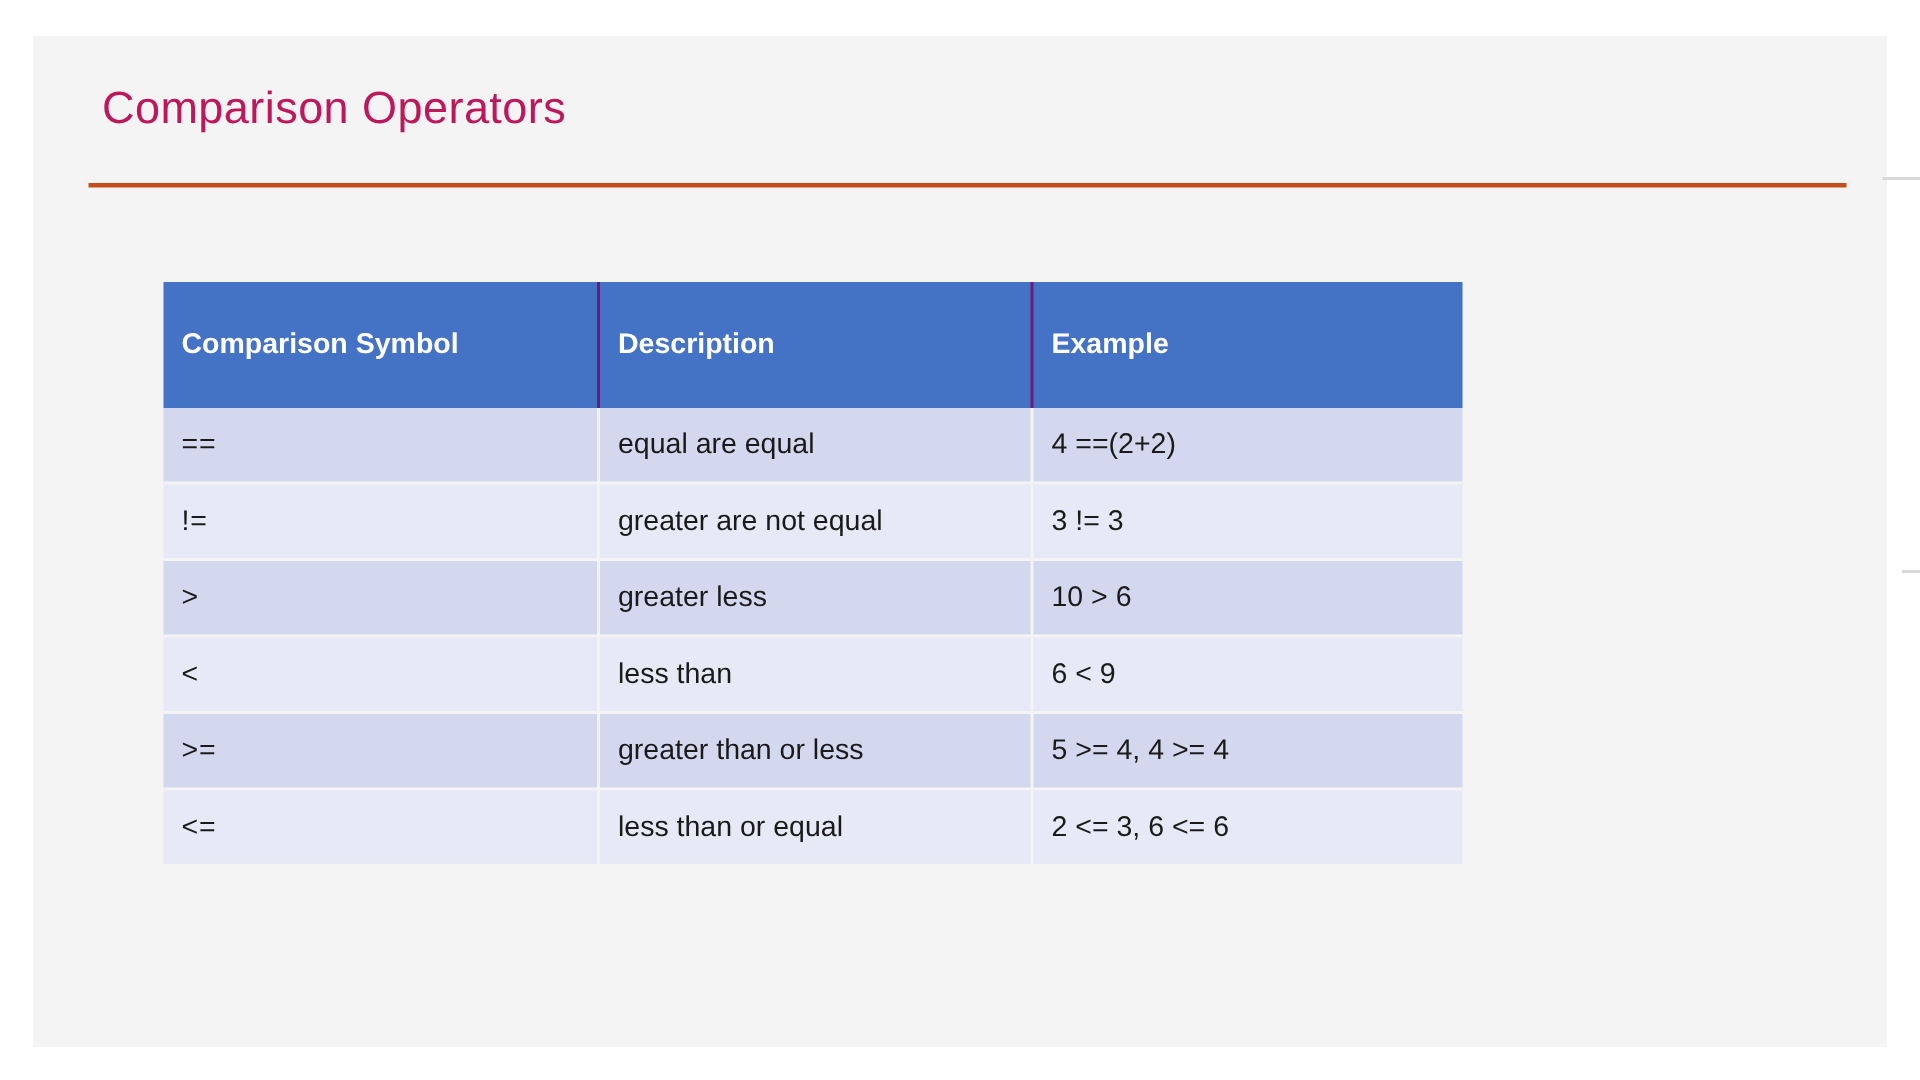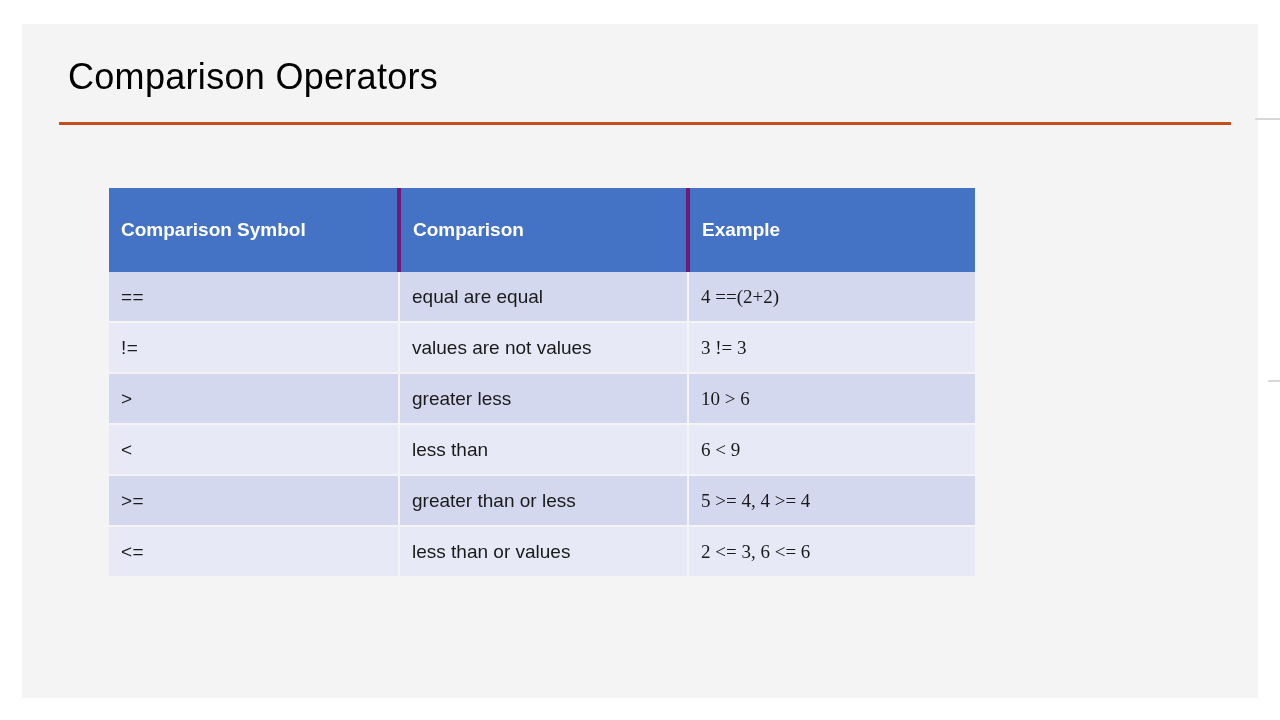--- a/index.html
+++ b/index.html
@@ -18,23 +18,23 @@
     top: 24px;
     width: 1236px;
     height: 674px;
     background: #f4f4f4;
   }
 
   .slide-title {
     position: absolute;
     left: 46px;
     top: 32px;
-    font-size: 36px;
+    font-size: 30px;
     font-weight: 400;
-    color: #000000;
+    color: #be185d;
     letter-spacing: 0.3px;
     white-space: nowrap;
   }
 
   .title-rule {
     position: absolute;
     left: 37px;
     top: 98px;
     width: 1172px;
     height: 3px;
@@ -77,34 +77,34 @@
 
   table.ops thead th {
     background: #4472c4;
     color: #ffffff;
     font-size: 19px;
     font-weight: bold;
     text-align: left;
     padding: 12px 0 12px 12px;
     height: 60px;
     vertical-align: middle;
-    border-right: 4px solid #701a75;
+    border-right: 2px solid #701a75;
   }
   table.ops thead th:last-child { border-right: none; }
 
   table.ops tbody td {
     font-size: 19px;
     color: #1a1a1a;
     padding: 8px 0 8px 12px;
     height: 33px;
     vertical-align: middle;
     border-right: 2px solid #f4f4f4;
     border-bottom: 2px solid #f4f4f4;
   }
-  table.ops tbody td:last-child { border-right: none; font-family: Liberation Serif, serif; }
+  table.ops tbody td:last-child { border-right: none; }
 
   table.ops tbody tr.odd td  { background: #d4d8ef; }
   table.ops tbody tr.even td { background: #e7e9f7; }
 
   table.ops tbody tr.last td { border-bottom: none; }
 
   .cell-sym { letter-spacing: 0.5px; }
 </style>
 </head>
 <body>
@@ -118,53 +118,53 @@
   <div class="table-wrap">
     <table class="ops">
       <colgroup>
         <col class="c1">
           <col class="c2">
           <col class="c3">
       </colgroup>
       <thead>
         <tr>
           <th>Comparison Symbol</th>
-          <th>Comparison</th>
+          <th>Description</th>
           <th>Example</th>
         </tr>
       </thead>
       <tbody>
         <tr class="odd">
           <td class="cell-sym">==</td>
           <td>equal are equal</td>
           <td> 4 ==(2+2)</td>
         </tr>
         <tr class="even">
           <td class="cell-sym">!=</td>
-          <td>values are not values</td>
+          <td>greater are not equal</td>
           <td>3 != 3</td>
         </tr>
         <tr class="odd">
           <td class="cell-sym">&gt;</td>
           <td>greater less</td>
           <td>10 &gt; 6</td>
         </tr>
         <tr class="even">
           <td class="cell-sym">&lt;</td>
           <td>less than</td>
           <td>6 &lt; 9</td>
         </tr>
         <tr class="odd">
           <td class="cell-sym">&gt;=</td>
           <td>greater than or less</td>
           <td>5 &gt;= 4, 4 &gt;= 4</td>
         </tr>
         <tr class="even last">
           <td class="cell-sym">&lt;=</td>
-          <td>less than or values</td>
+          <td>less than or equal</td>
           <td>2 &lt;= 3, 6 &lt;= 6</td>
         </tr>
       </tbody>
     </table>
   </div>
 
 </div>
 
 <div class="right-edge-tick-top"></div>
 <div class="right-edge-tick-mid"></div>

